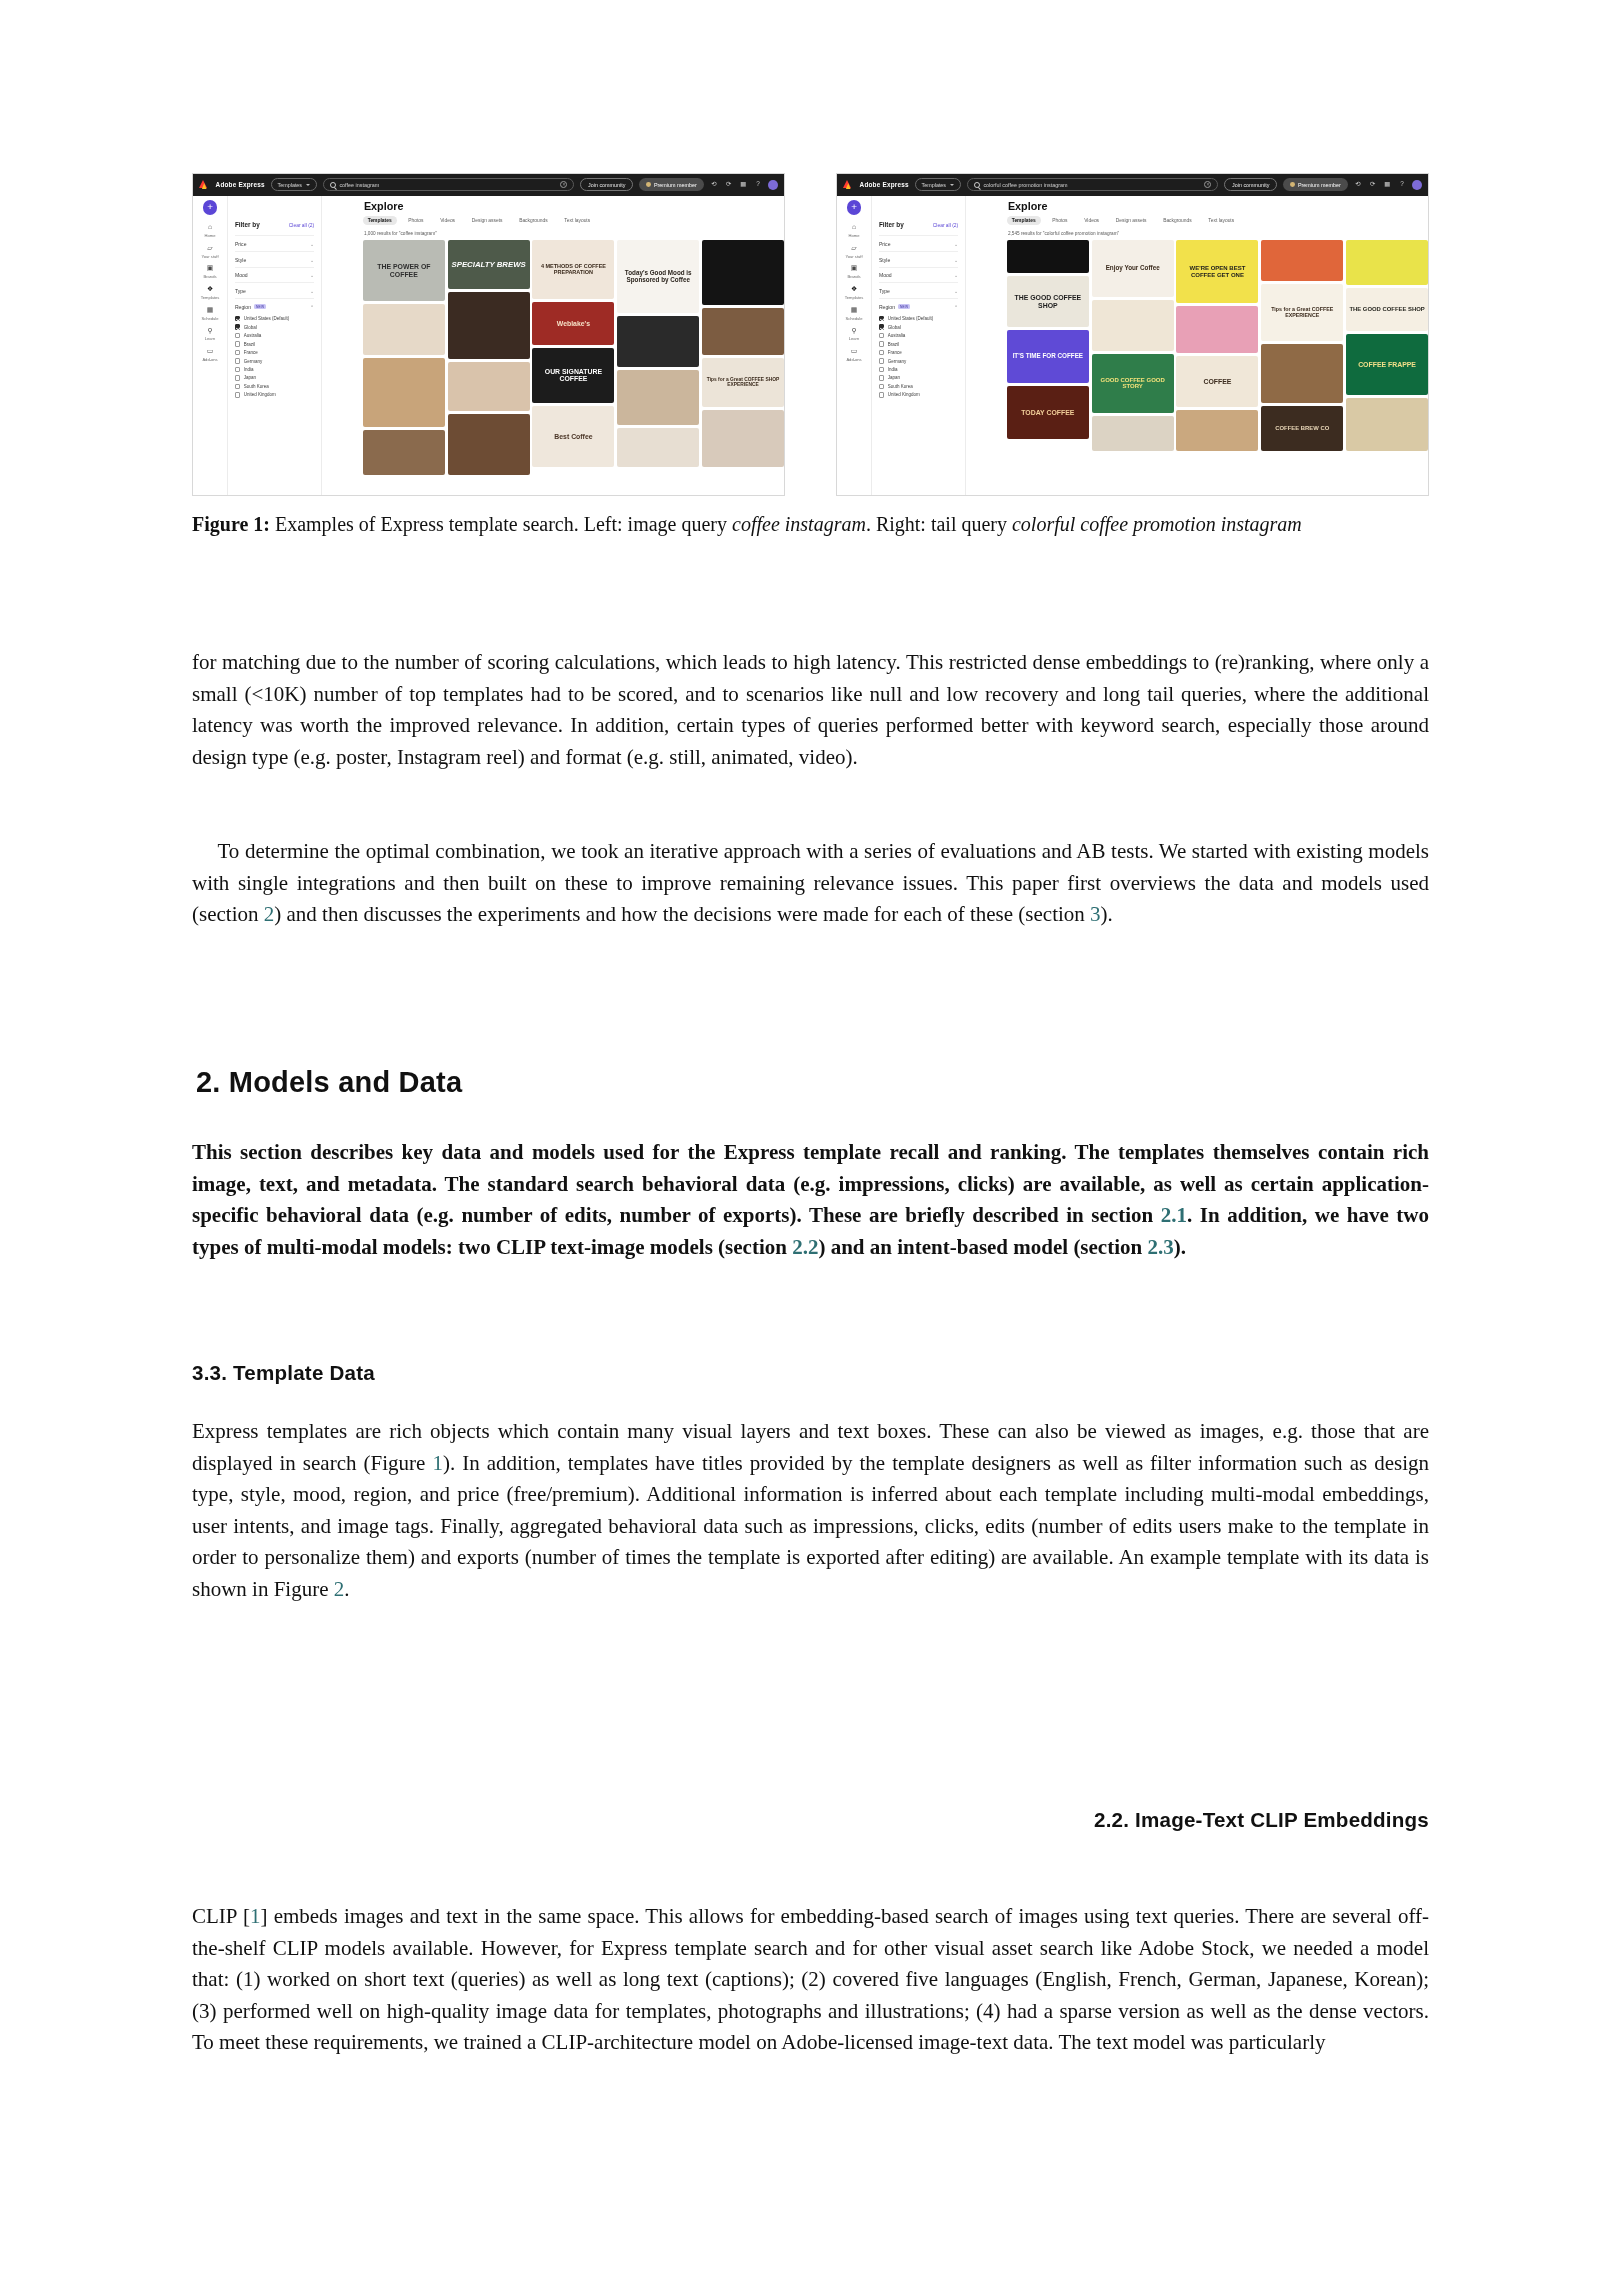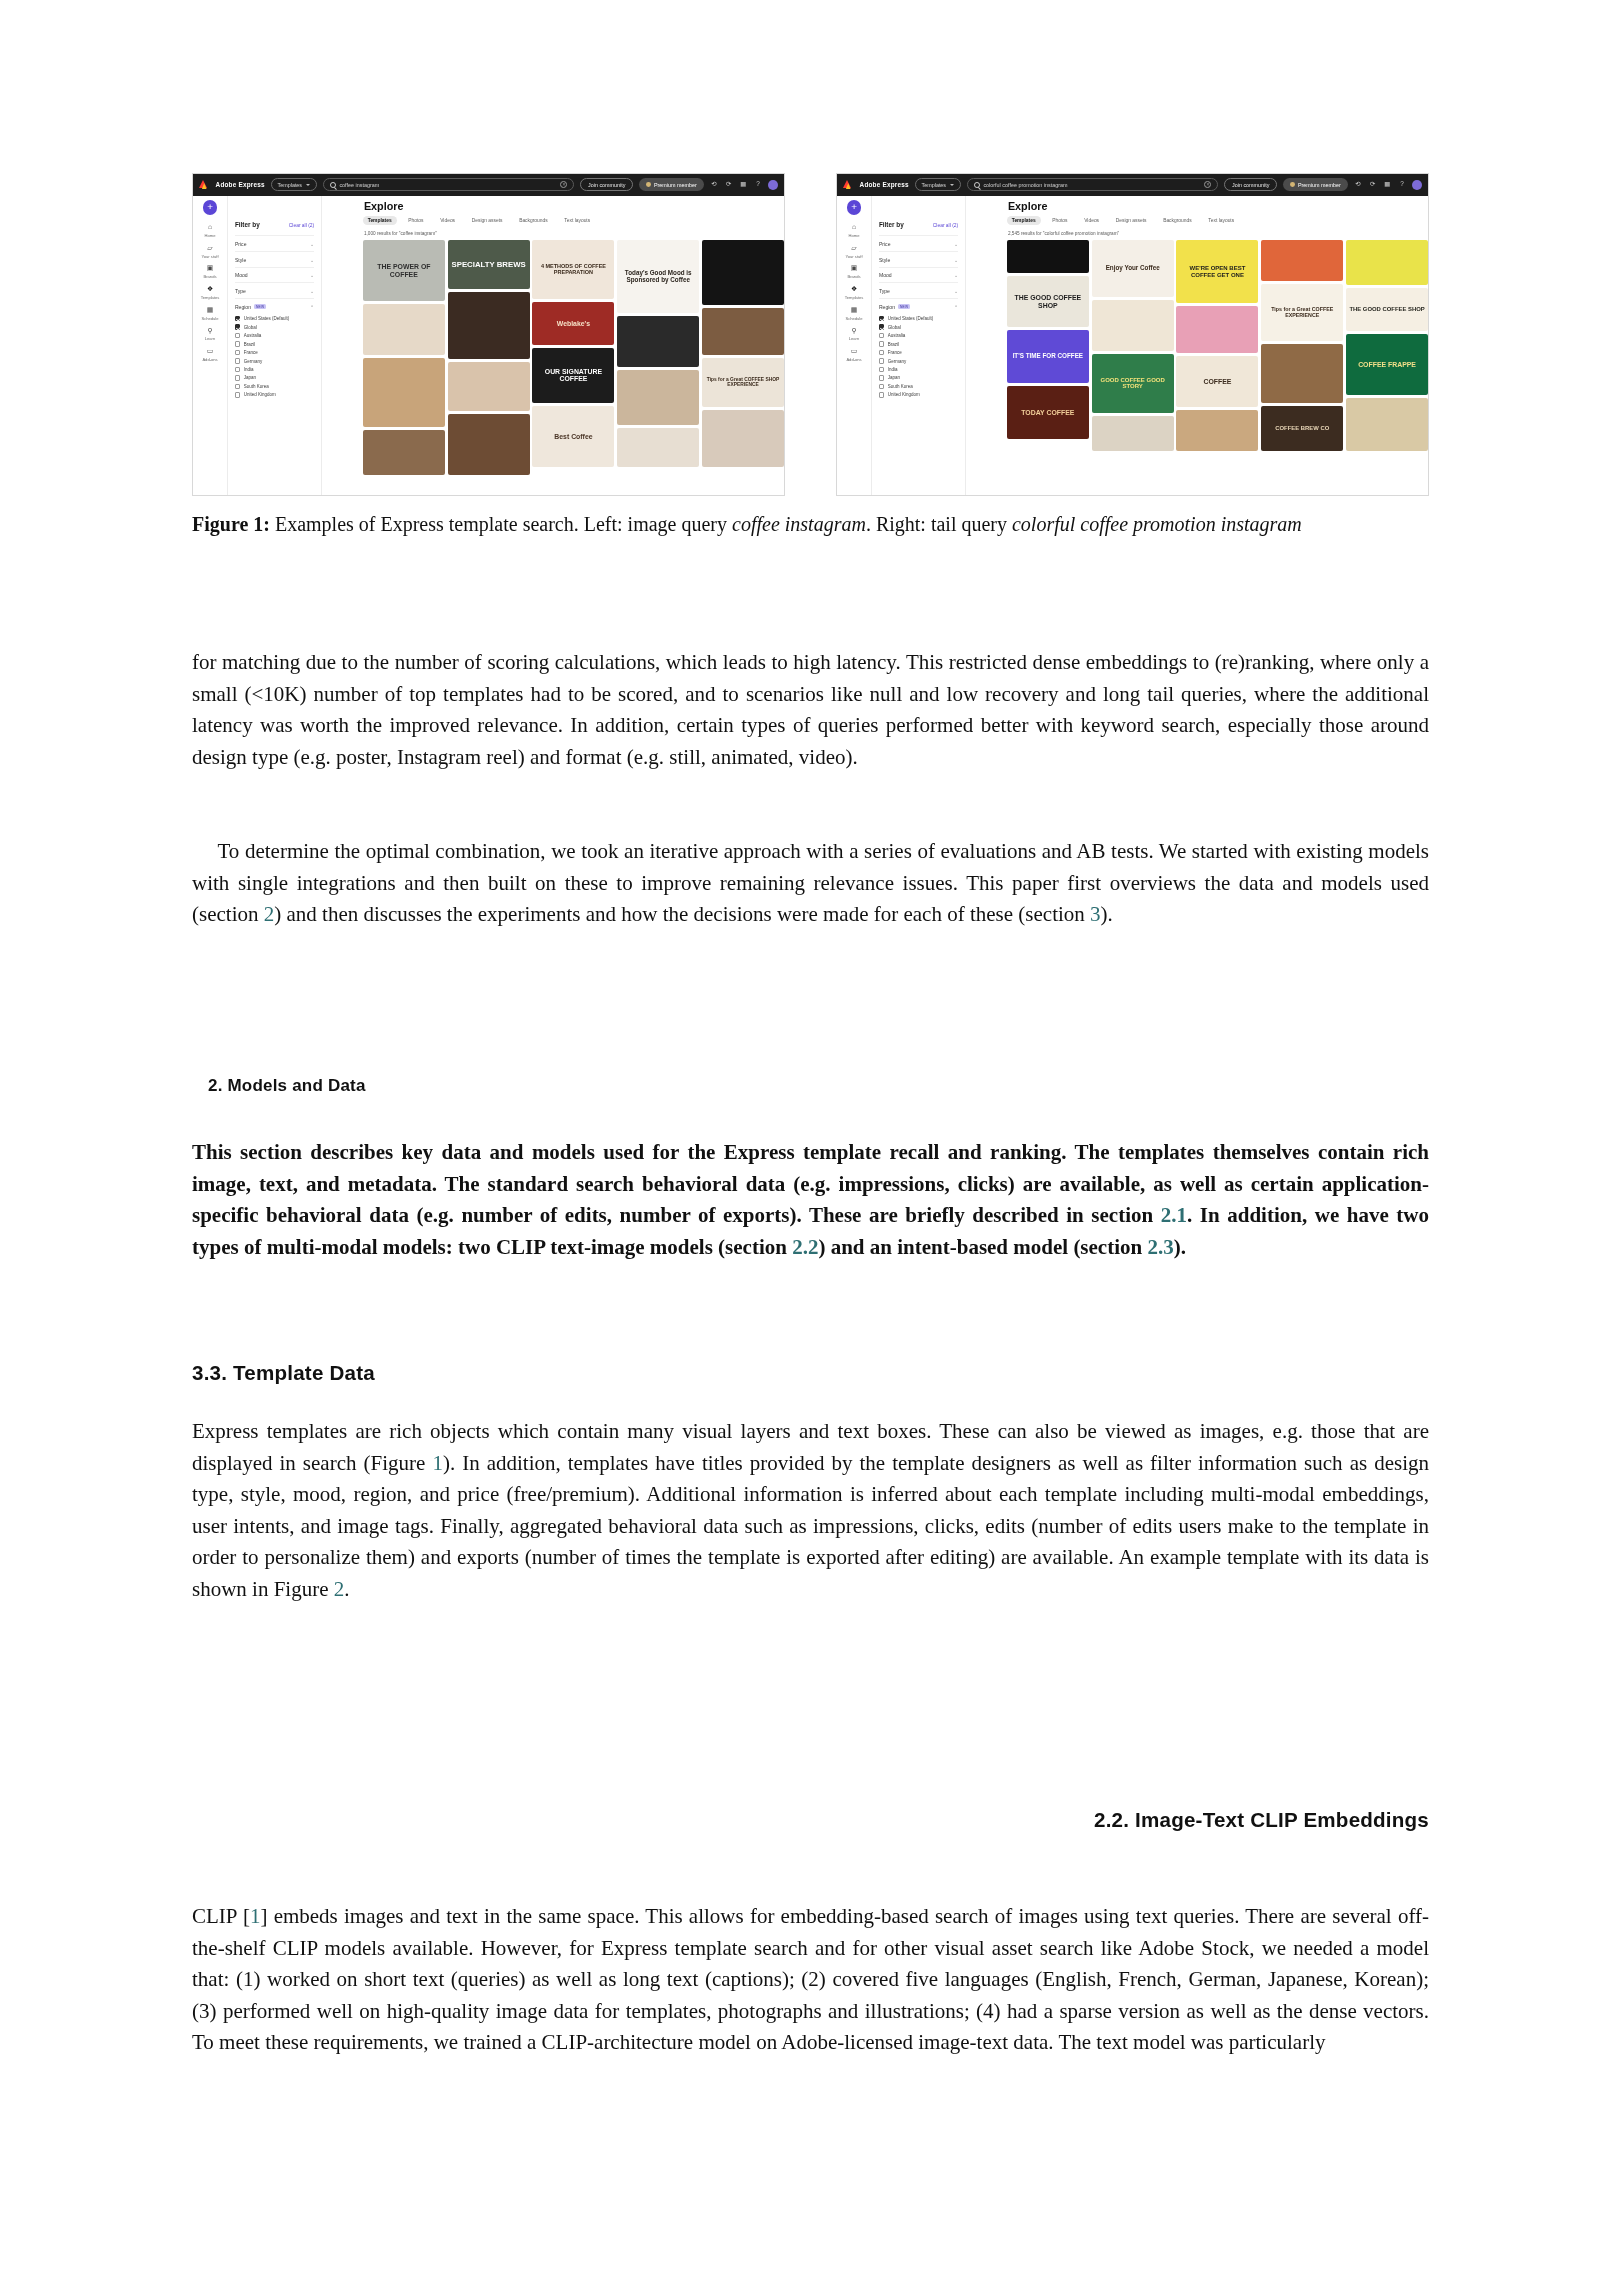--- a/index.html
+++ b/index.html
@@ -73,21 +73,21 @@
 
   
   .caption { position:absolute; left:192px; top:510px; width:1237px; font-size:20px; line-height:1.42; text-align:justify; }
   .caption b { font-weight:bold; }
   .caption i { font-style:italic; }
 
   .col-text { position:absolute; left:192px; width:1237px; font-size:21px; line-height:1.50; text-align:justify; }
   p.body { margin:0; text-indent:0; }
   p.body.ind { text-indent:25.5px; }
   .lnk { color:#2e6f73; }
-  h2.sec { font-family:"Liberation Sans", sans-serif; font-weight:bold; font-size:17px; margin:16px; letter-spacing:0.2px; }
+  h2.sec { font-family:"Liberation Sans", sans-serif; font-weight:bold; font-size:29px; margin:4px; letter-spacing:0.2px; }
   h3.sub { font-family:"Liberation Sans", sans-serif; font-weight:bold; font-size:20.6px; margin:0; letter-spacing:0.2px; }
 </style>
 </head>
 <body>
 
 <div class="page">
 
   <div class="figure-wrap">
 
     <div class="shot">
@@ -231,21 +231,21 @@
           <div class="grid">
               <div class="col">
                 <div class="card" style="background: rgb(185, 187, 180); height: 61px; color: rgb(46, 46, 46); font-size: 6.9px;">
                   <span>THE POWER OF COFFEE</span>
                 </div>
                 <div class="card" style="background: rgb(230, 217, 200); height: 51px; color: rgb(255, 255, 255); font-size: 5.9px;"></div>
                 <div class="card" style="background: rgb(200, 164, 122); height: 69px; color: rgb(255, 255, 255); font-size: 5.9px;"></div>
                 <div class="card" style="background: rgb(138, 106, 77); height: 45px; color: rgb(255, 255, 255); font-size: 5.9px;"></div>
               </div>
               <div class="col">
-                <div class="card" style="background: rgb(78, 90, 74); height: 49px; color: rgb(255, 255, 255); font-size: 7.8px;">
+                <div class="card" style="background: rgb(78, 90, 74); height: 49px; color: rgb(255, 255, 255); font-size: 7.8px; font-style: italic;">
                   <span>SPECIALTY BREWS</span>
                 </div>
                 <div class="card" style="background: rgb(59, 43, 34); height: 67px; color: rgb(255, 255, 255); font-size: 5.9px;"></div>
                 <div class="card" style="background: rgb(217, 195, 171); height: 49px; color: rgb(255, 255, 255); font-size: 5.9px;"></div>
                 <div class="card" style="background: rgb(109, 76, 52); height: 61px; color: rgb(255, 255, 255); font-size: 5.9px;"></div>
               </div>
               <div class="col">
                 <div class="card" style="background: rgb(240, 230, 218); height: 59px; color: rgb(58, 42, 28); font-size: 5.5px;">
                   <span>4 METHODS OF COFFEE PREPARATION</span>
                 </div>

